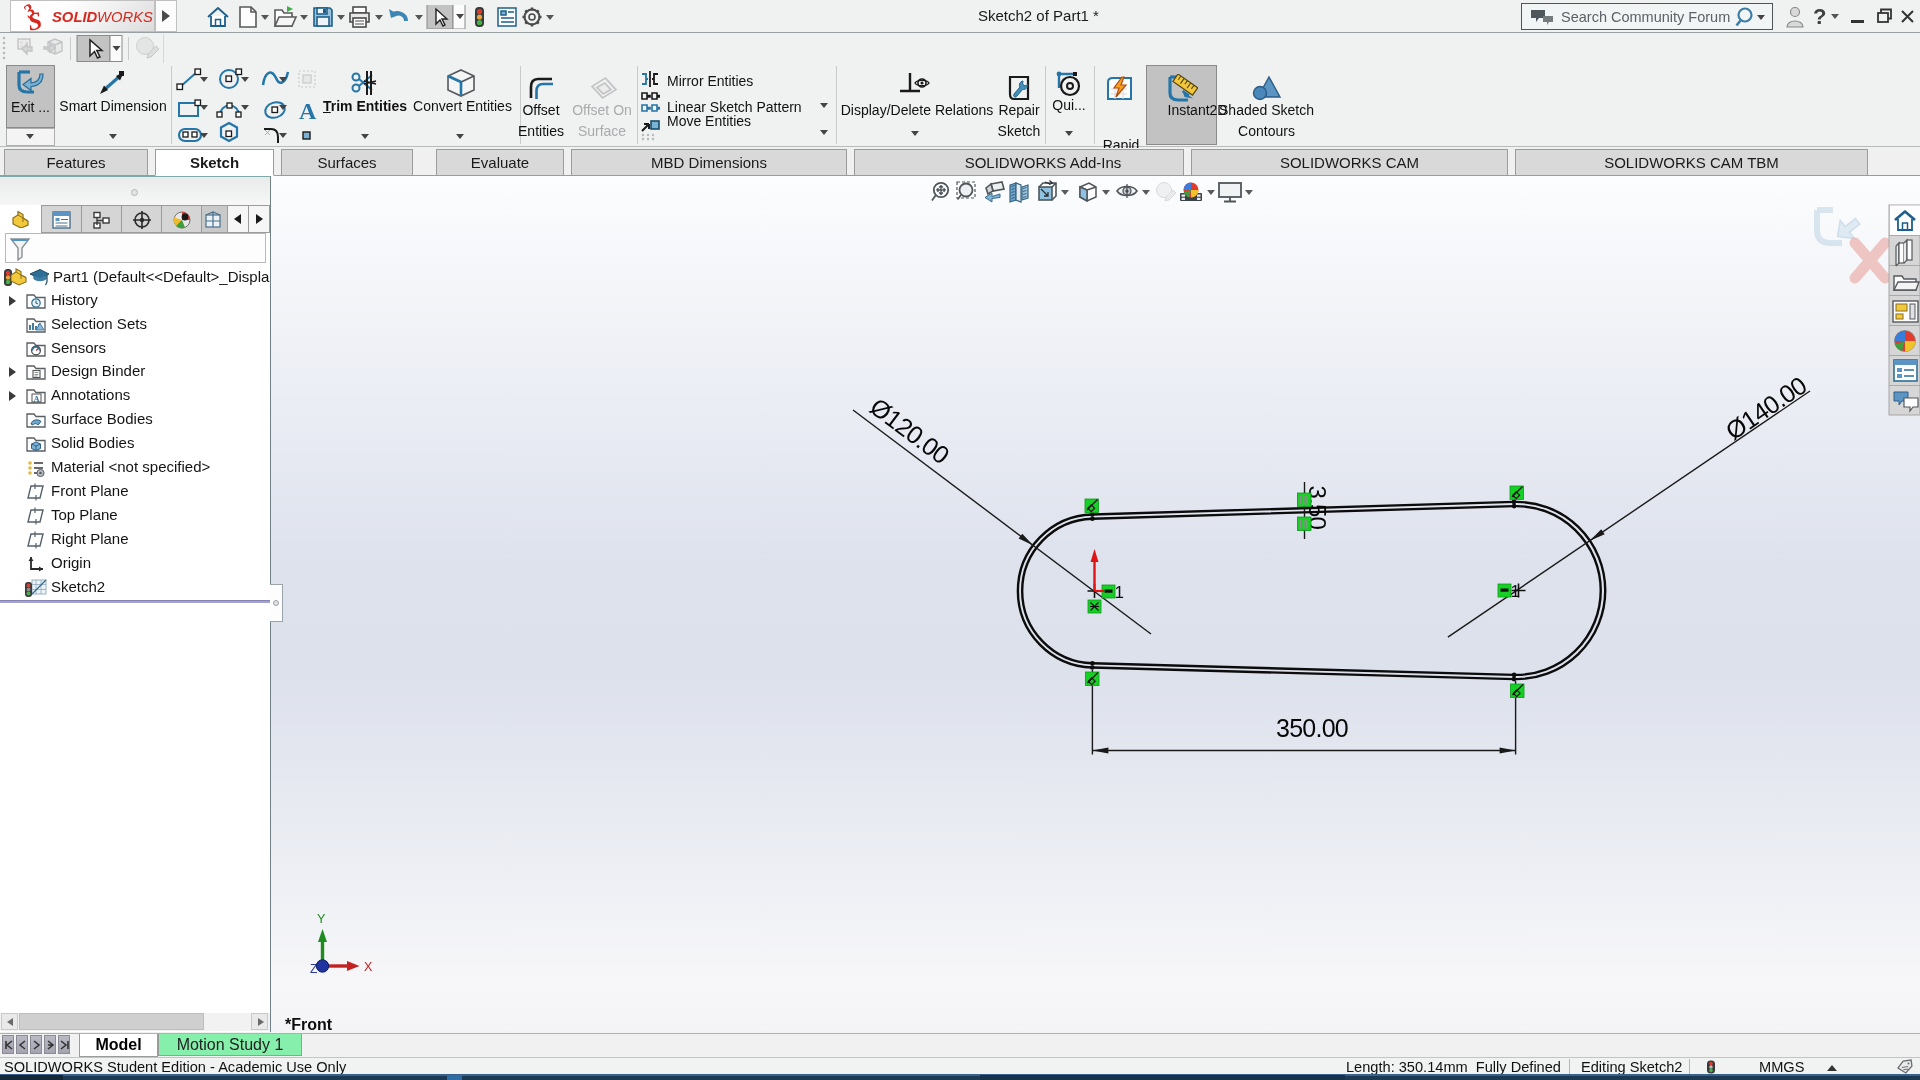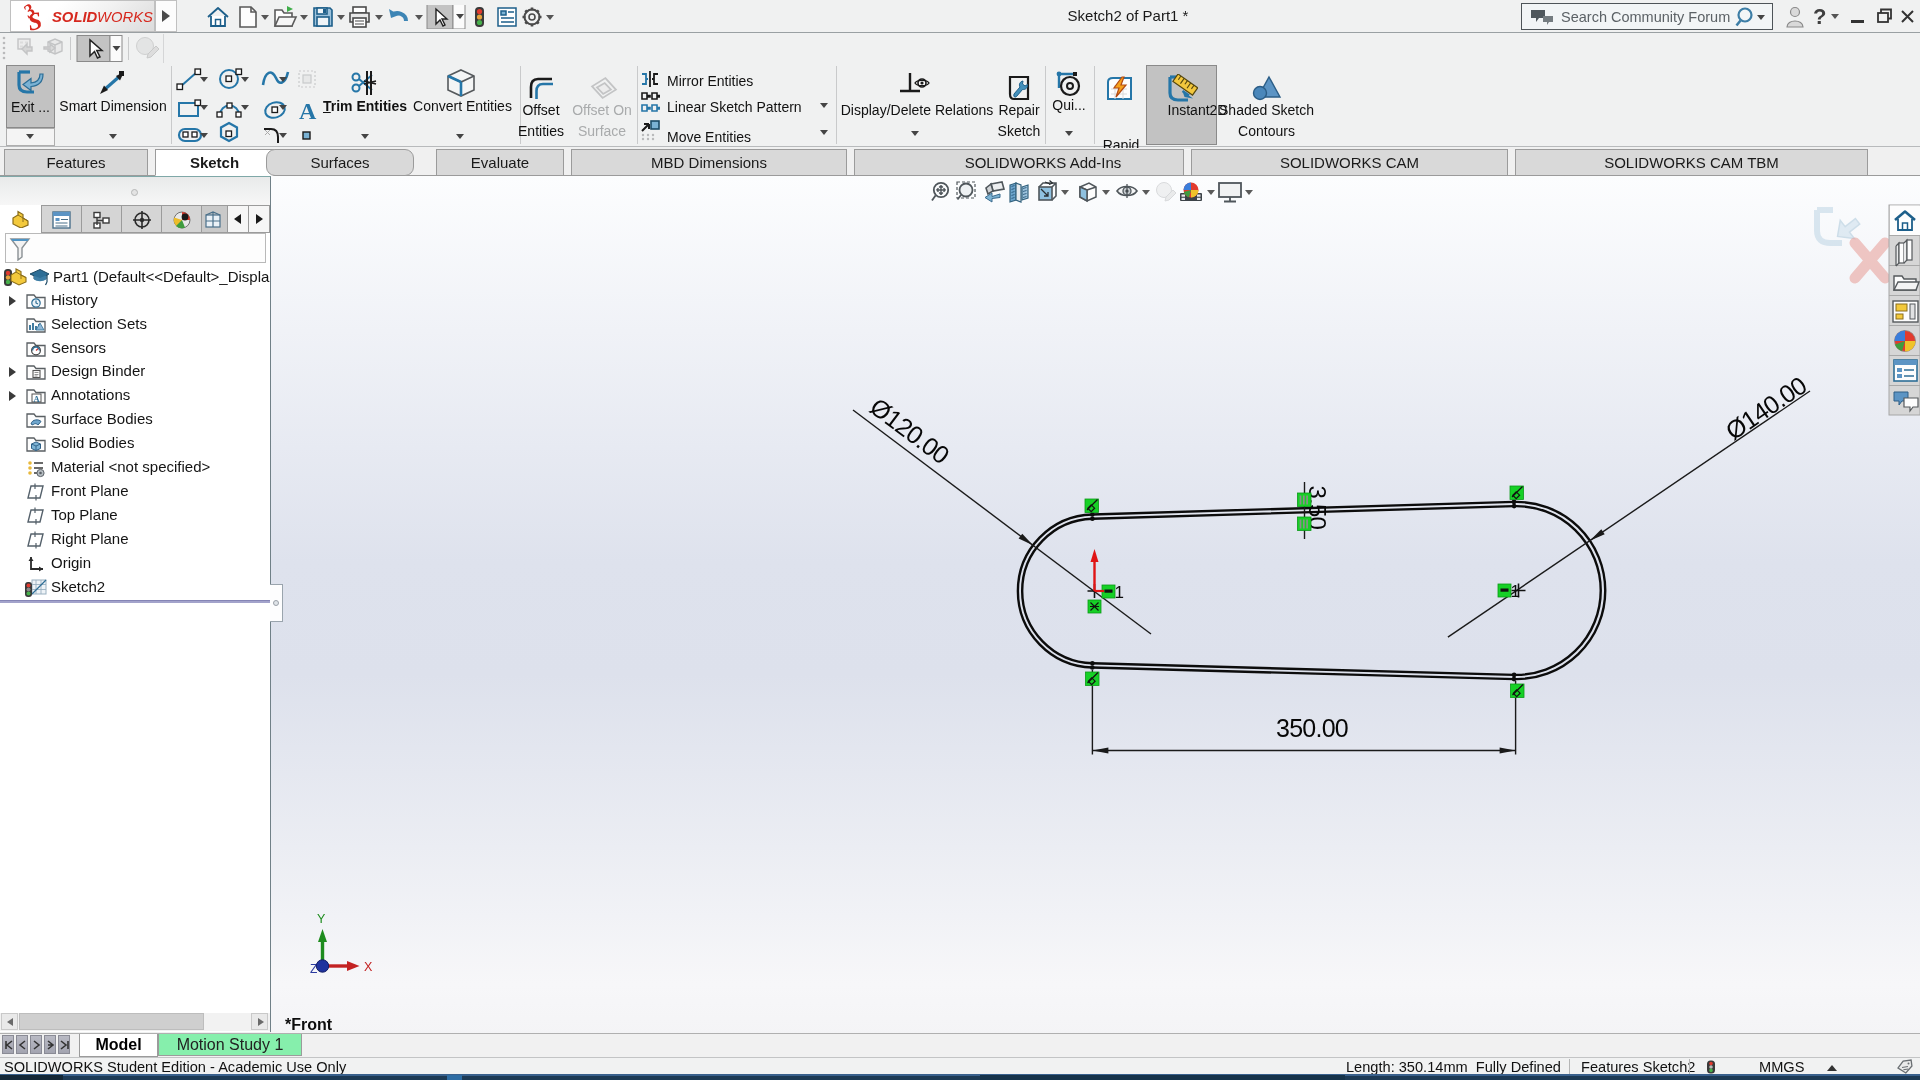--- a/index.html
+++ b/index.html
@@ -94,21 +94,21 @@
     <g transform="translate(315,0)">
       <circle cx="12" cy="12" r="7.5" fill="none" stroke="#4a4a4a" stroke-width="2"></circle>
       <circle cx="12" cy="12" r="3" fill="none" stroke="#4a4a4a" stroke-width="1.6"></circle>
       <g stroke="#4a4a4a" stroke-width="2.6">
         <path d="M12 2.5 l0 3 M12 18.5 l0 3 M2.5 12 l3 0 M18.5 12 l3 0 M5.3 5.3 l2.1 2.1 M16.6 16.6 l2.1 2.1 M18.7 5.3 l-2.1 2.1 M7.4 16.6 l-2.1 2.1"></path>
       </g>
     </g>
     <path d="M341 10 l8 0 l-4 5 z" fill="#555"></path>
   </svg>
 
-  <div class="abs" style="left:978px;top:7px;width:300px;text-align:center;font-size:15px;color:#1a1a1a;">Sketch2 of Part1 *</div>
+  <div class="abs" style="left:978px;top:7px;width:300px;text-align:left;font-size:15px;color:#1a1a1a;">Sketch2 of Part1 *</div>
 
   <div class="abs" style="left:1521px;top:3px;width:252px;height:27px;background:#f2f5f6;border:1.5px solid #4e5458;">
     <svg class="abs" style="left:7px;top:4px;" width="28" height="18" viewBox="0 0 28 18">
       <path d="M2 2 L16 2 L16 10 L10 10 L7 14 L7 10 L2 10 Z" fill="#4f575c"></path>
       <path d="M14 8 L24 8 L24 14 L20 14 L18 17 L18 14 L14 14 Z" fill="#747c80"></path>
     </svg>
     <div class="abs" style="left:39px;top:5px;font-size:14.5px;color:#5c6266;">Search Community Forum</div>
     <svg class="abs" style="left:211px;top:2px;" width="24" height="24" viewBox="0 0 24 24">
       <circle cx="12" cy="9" r="6.5" fill="none" stroke="#3d7ea6" stroke-width="2.2"></circle>
       <path d="M7.5 14.5 L3.5 19.5" stroke="#3d7ea6" stroke-width="2.6"></path>
@@ -305,21 +305,21 @@
       <circle cx="3" cy="64" r="1.2"></circle>
         <circle cx="8" cy="64" r="1.2"></circle>
         <circle cx="13" cy="64" r="1.2"></circle>
       <circle cx="3" cy="68" r="1.2"></circle>
         <circle cx="8" cy="68" r="1.2"></circle>
         <circle cx="13" cy="68" r="1.2"></circle>
     </g>
   </svg>
   <div class="lbl abs" style="left:667px;top:8px;text-align:left;">Mirror Entities</div>
   <div class="lbl abs" style="left:667px;top:34px;text-align:left;">Linear Sketch Pattern</div>
-  <div class="lbl abs" style="left:667px;top:64px;text-align:right;">Move Entities</div>
+  <div class="lbl abs" style="left:667px;top:48px;text-align:right;">Move Entities</div>
   <div class="dd abs" style="left:820px;top:40px;"></div>
   <div class="dd abs" style="left:820px;top:67px;"></div>
   <div class="vsep abs" style="left:836px;top:3px;height:78px;"></div>
 
   <svg class="abs" style="left:898px;top:8px;" width="32" height="26" viewBox="0 0 32 26">
     <path d="M12 2 L12 20 M2 20 L22 20" stroke="#1a1a1a" stroke-width="2.4"></path>
     <circle cx="24" cy="12" r="4" fill="#fff" stroke="#1a1a1a" stroke-width="1.6"></circle>
     <circle cx="24" cy="12" r="1.6" fill="#1a1a1a"></circle>
     <path d="M17 12 C19 8.5 29 8.5 31 12 C29 15.5 19 15.5 17 12 Z" fill="none" stroke="#1a1a1a" stroke-width="1.4"></path>
   </svg>
@@ -371,21 +371,21 @@
   <div class="lbl abs" style="left:1213px;top:37px;width:107px;">Shaded Sketch<br>Contours</div>
 </div>
 
 <div class="abs" id="tabrow" style="left:0;top:148px;width:1920px;height:28px;background:#f0f0f0;">
   <style>
     .rtab { position:absolute; top:1px; height:27px; background:#d9d9d9; border:1px solid #9b9b9b; border-bottom:1px solid #9b9b9b; font-size:15px; color:#1a1a1a; text-align:center; line-height:25px; }
   </style>
   <div class="abs" style="left:0;top:27px;width:1920px;height:1px;background:#9b9b9b;"></div>
   <div class="rtab" style="left:4px;width:144px;">Features</div>
   <div class="rtab" style="left:155px;width:119px;background:#ffffff;border-bottom:1px solid #ffffff;font-weight:bold;">Sketch</div>
-  <div class="rtab" style="left:266px;width:148px;border-radius:9px;">Surfaces</div>
+  <div class="rtab" style="left:281px;width:132px;">Surfaces</div>
   <div class="rtab" style="left:436px;width:128px;">Evaluate</div>
   <div class="rtab" style="left:571px;width:276px;">MBD Dimensions</div>
   <div class="rtab" style="left:854px;width:330px;padding-left:48px;">SOLIDWORKS Add-Ins</div>
   <div class="rtab" style="left:1191px;width:317px;">SOLIDWORKS CAM</div>
   <div class="rtab" style="left:1515px;width:353px;">SOLIDWORKS CAM TBM</div>
 </div>
 
 <div class="abs" id="viewport" style="left:271px;top:176px;width:1649px;height:860px;background:linear-gradient(180deg,#fcfdfe 0%,#f0f2f7 18%,#dee2ed 45%,#dde1ec 58%,#ebedf3 78%,#f7f7f9 94%,#f4f4f6 100%);"></div>
 
 <div class="abs" id="leftpanel" style="left:0;top:176px;width:271px;height:856px;background:#ffffff;border-right:1px solid #708087;border-top:1px solid #7fa8a8;">
@@ -867,21 +867,21 @@
       </svg>
     </div>
   <div class="abs" style="left:79px;top:1px;width:79px;height:23px;background:#ffffff;border:1px solid #9b9b9b;border-top:none;font-weight:bold;font-size:16px;text-align:center;line-height:21px;">Model</div>
   <div class="abs" style="left:158px;top:1px;width:144px;height:22px;background:#86efac;border:1px solid #9b9b9b;border-top:none;font-size:16px;color:#222;text-align:center;line-height:21px;">Motion Study 1</div>
 </div>
 
 <div class="abs" id="statusbar" style="left:0;top:1057px;width:1920px;height:17px;background:#f1f2f2;border-top:1px solid #c3c4c5;font-size:14.6px;color:#111;">
   <div class="abs" style="left:4px;top:1px;">SOLIDWORKS Student Edition - Academic Use Only</div>
   <div class="abs" style="left:1346px;top:1px;">Length: 350.14mm&nbsp;&nbsp;Fully Defined</div>
   <div class="abs" style="left:1569px;top:1px;width:1px;height:16px;background:#b5b6b6;"></div>
-  <div class="abs" style="left:1581px;top:1px;">Features Sketch2</div>
+  <div class="abs" style="left:1581px;top:1px;">Editing Sketch2</div>
   <div class="abs" style="left:1689px;top:1px;width:1px;height:16px;background:#b5b6b6;"></div>
   <svg class="abs" style="left:1706px;top:2px;" width="10" height="14" viewBox="0 0 10 14">
     <rect x="1" y="0.5" width="8" height="13" rx="3.5" fill="#3a3a3a"></rect>
     <circle cx="5" cy="3.6" r="1.8" fill="#e03a2f"></circle>
       <circle cx="5" cy="7" r="1.8" fill="#b9b9b9"></circle>
       <circle cx="5" cy="10.4" r="1.8" fill="#47b04b"></circle>
   </svg>
   <div class="abs" style="left:1759px;top:1px;">MMGS</div>
   <div class="abs" style="left:1827px;top:7px;width:0;height:0;border-left:5px solid transparent;border-right:5px solid transparent;border-bottom:6px solid #333;"></div>
   <svg class="abs" style="left:1896px;top:1px;" width="18" height="15" viewBox="0 0 18 15">

